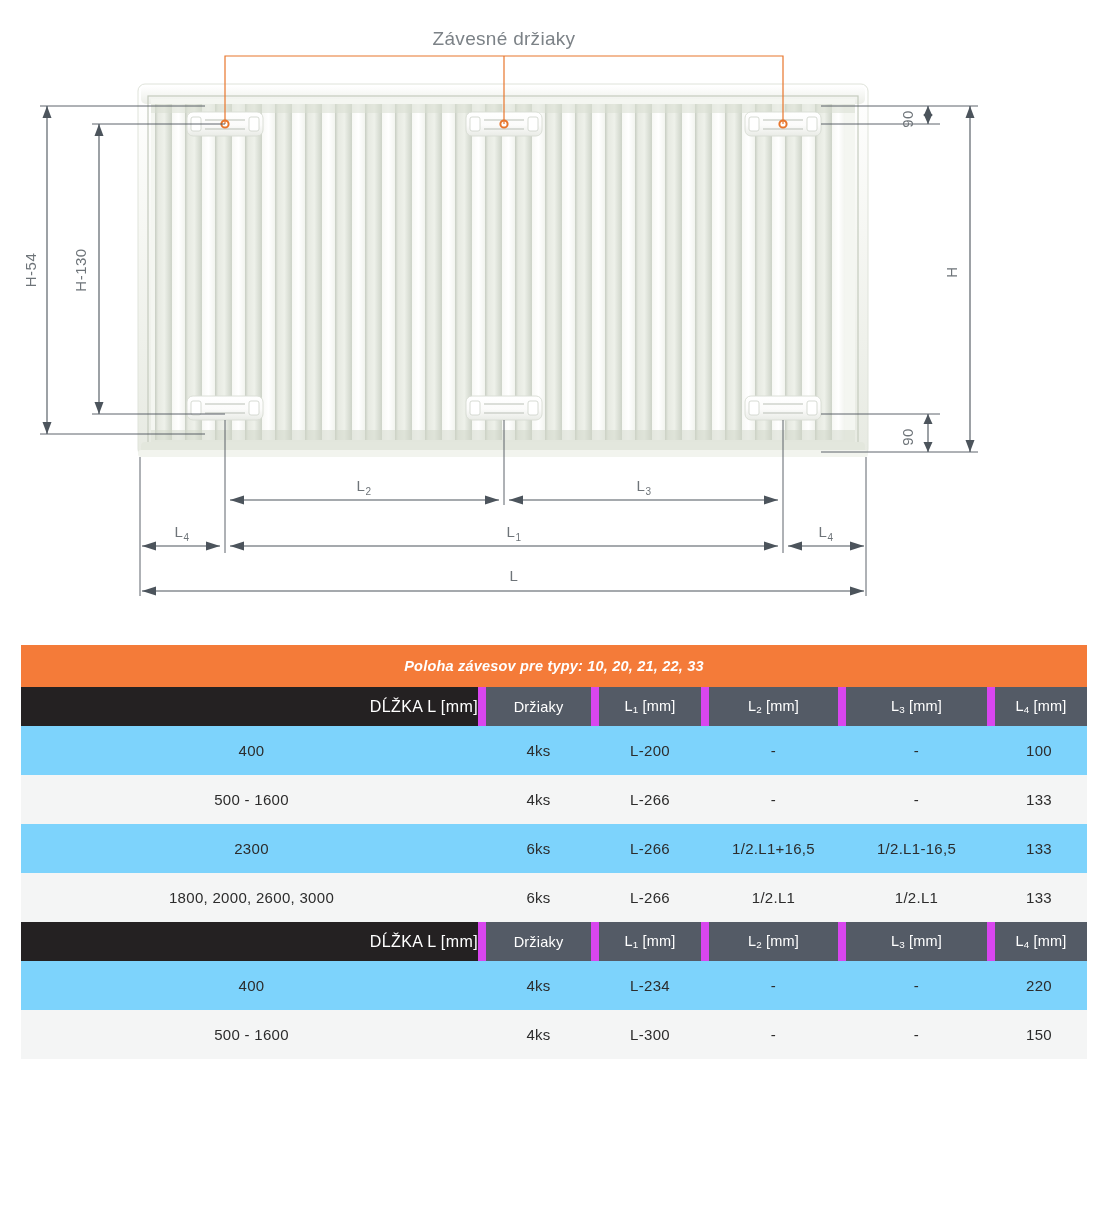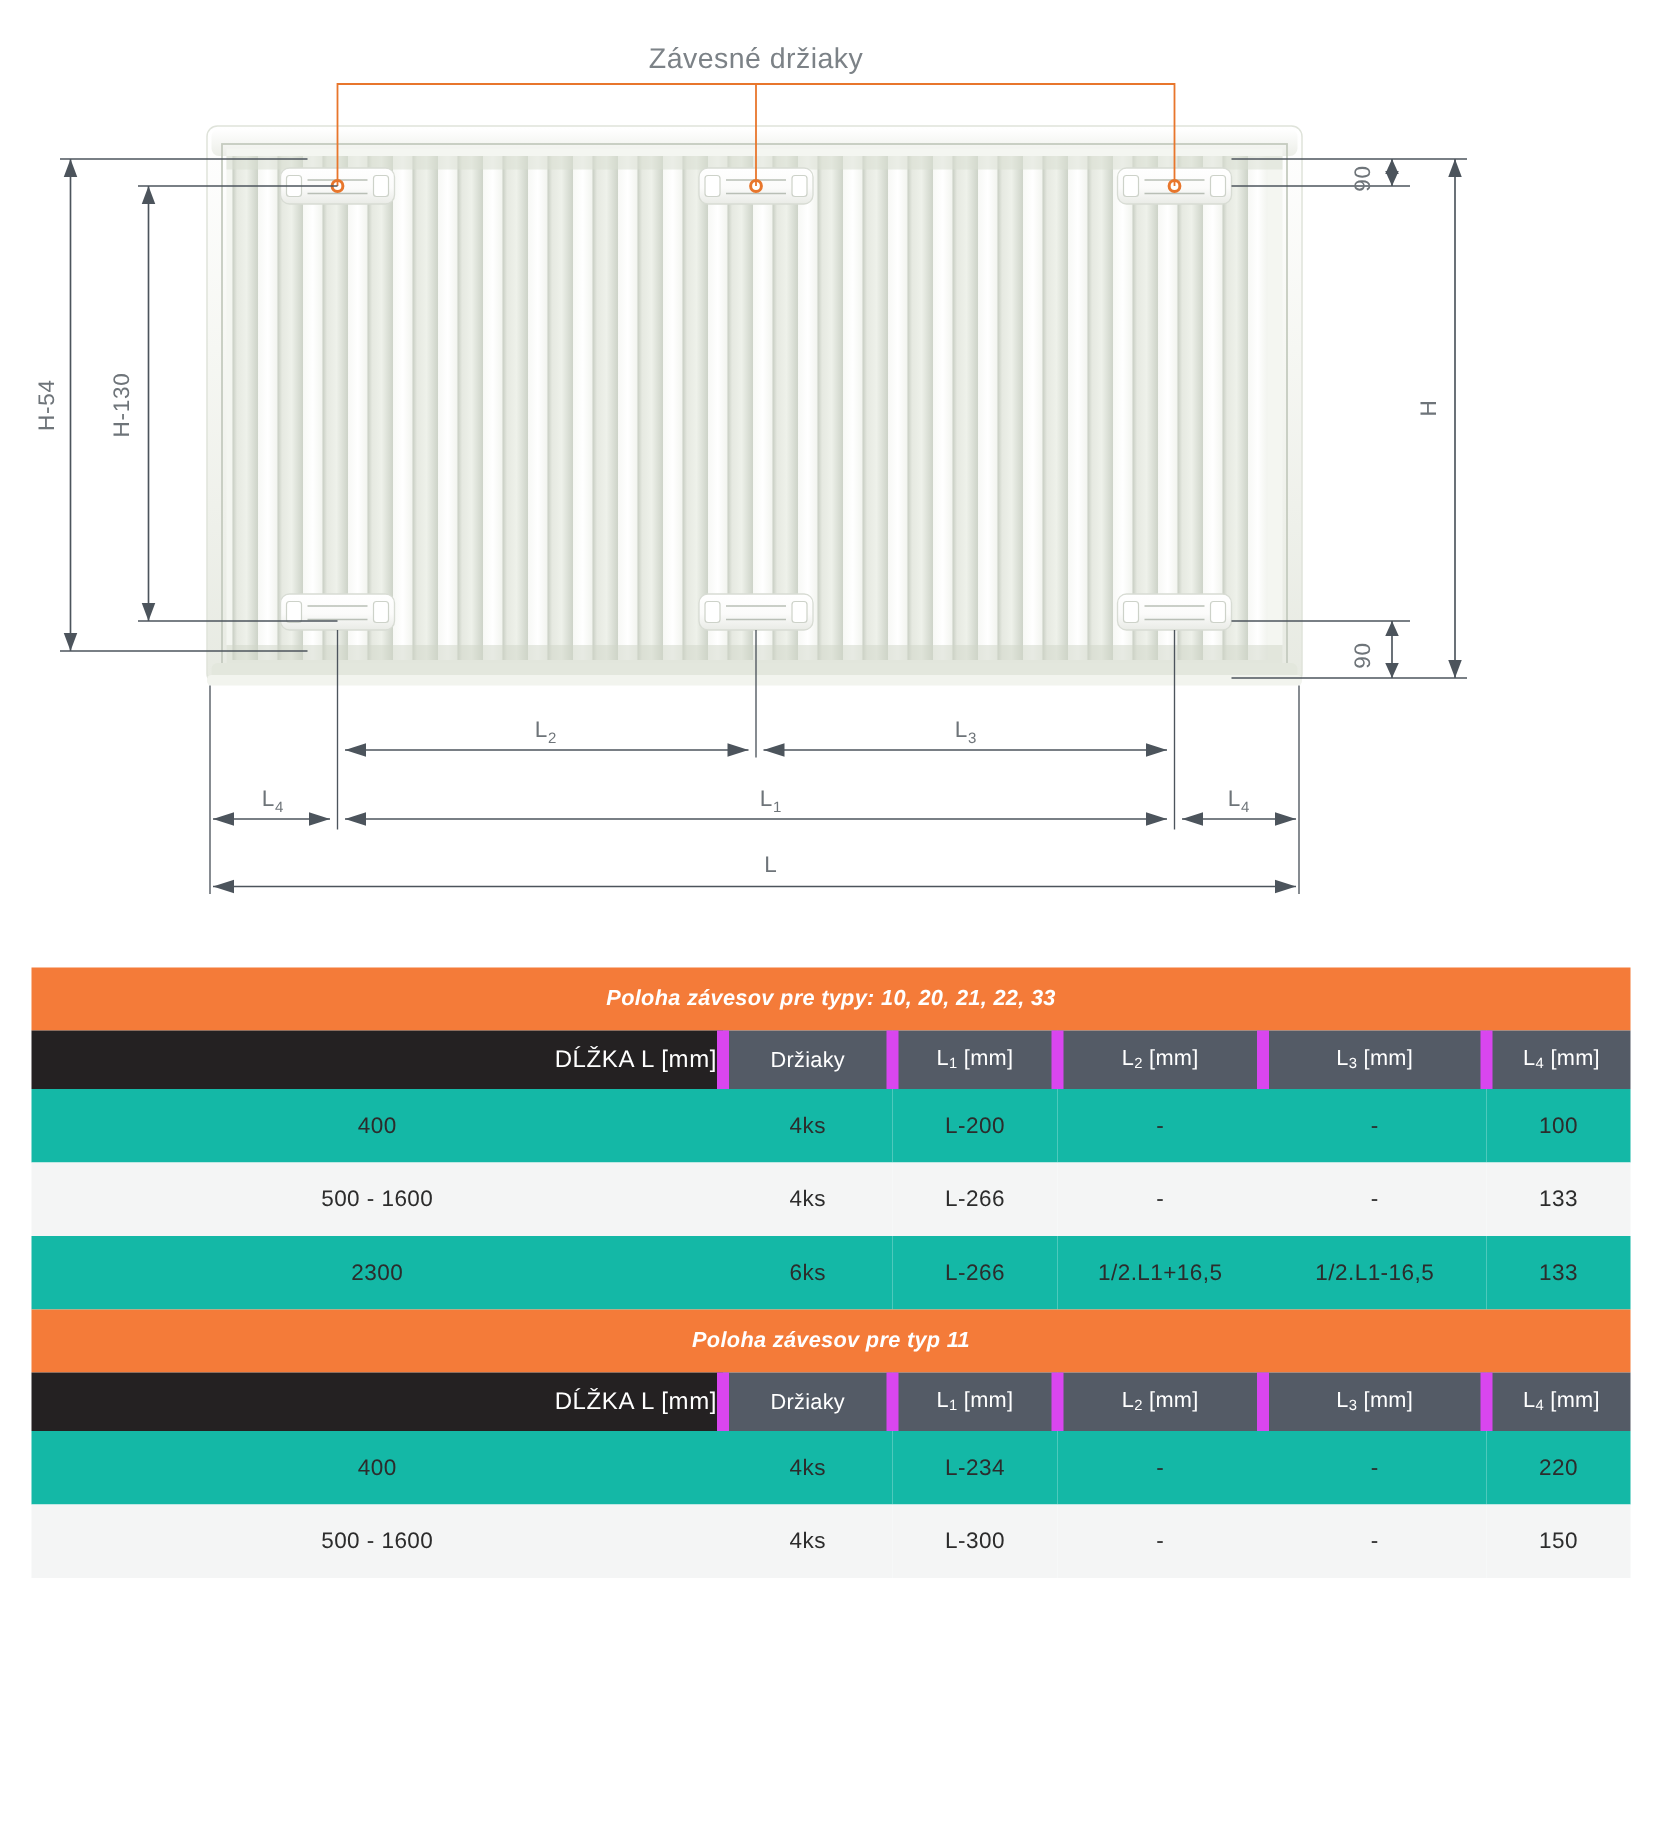--- a/index.html
+++ b/index.html
@@ -96,21 +96,21 @@
     text-align: center;
     font-size: 14.5px;
     height: 39px;
     border-left: 8px solid #d946ef;
     letter-spacing: 0.2px;
   }
   .hdr-col sub, .cell sub {
     font-size: 0.68em;
     vertical-align: -0.22em;
   }
-  tr.row-odd td { background: #14b8a6; }
+  tr.row-odd td { background: #7dd3fc; }
   tr.row-even td { background: #f4f5f5; }
   td.cell {
     text-align: center;
     font-size: 15px;
     color: #2c2c2c;
     height: 49px;
     letter-spacing: 0.3px;
   }
   td.cell.name {
     font-size: 15px;
@@ -402,37 +402,42 @@
         <td class="cell">133</td>
       </tr>
       <tr class="row-odd">
         <td class="cell name">2300</td>
         <td class="cell">6ks</td>
         <td class="cell">L-266</td>
         <td class="cell">1/2.L1+16,5</td>
         <td class="cell">1/2.L1-16,5</td>
         <td class="cell">133</td>
       </tr>
+      <tr class="row-even">
+        <td class="cell name">1800, 2000, 2600, 3000</td>
+        <td class="cell">6ks</td>
+        <td class="cell">L-266</td>
+        <td class="cell">1/2.L1</td>
+        <td class="cell">1/2.L1</td>
+        <td class="cell">133</td>
+      </tr>
     </tbody>
   </table>
 
   <table class="spec">
     <colgroup>
       <col style="width:461px">
         <col style="width:113px">
         <col style="width:110px">
       <col style="width:137px">
         <col style="width:149px">
         <col style="width:96px">
     </colgroup>
     <tbody>
       <tr>
-        <td class="banner" colspan="6">Poloha závesov pre typ 11</td>
-      </tr>
-      <tr>
         <td class="hdr-name">DĹŽKA L [mm]</td>
         <td class="hdr-col">Držiaky</td>
         <td class="hdr-col"><span>L</span><sub>1</sub><span> [mm]</span></td>
         <td class="hdr-col"><span>L</span><sub>2</sub><span> [mm]</span></td>
         <td class="hdr-col"><span>L</span><sub>3</sub><span> [mm]</span></td>
         <td class="hdr-col"><span>L</span><sub>4</sub><span> [mm]</span></td>
       </tr>
       <tr class="row-odd">
         <td class="cell name">400</td>
         <td class="cell">4ks</td>

